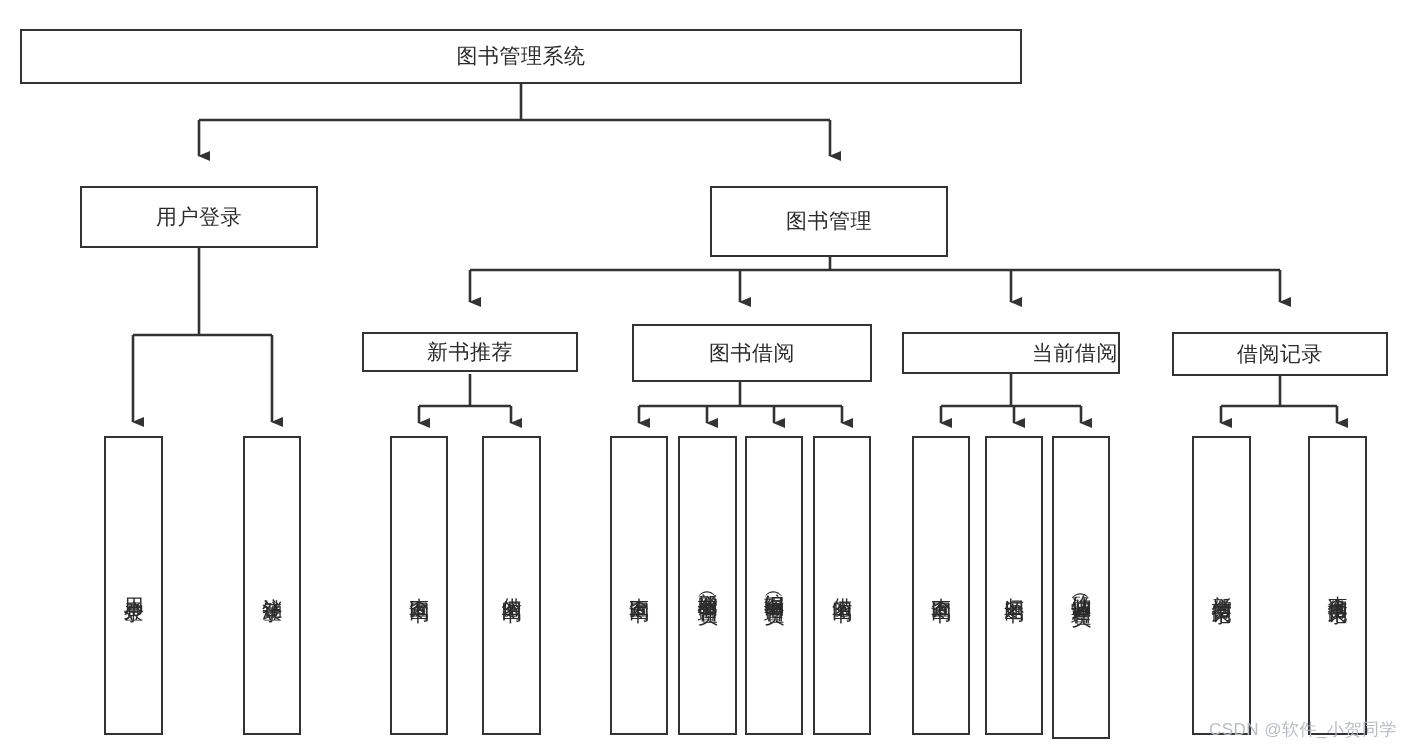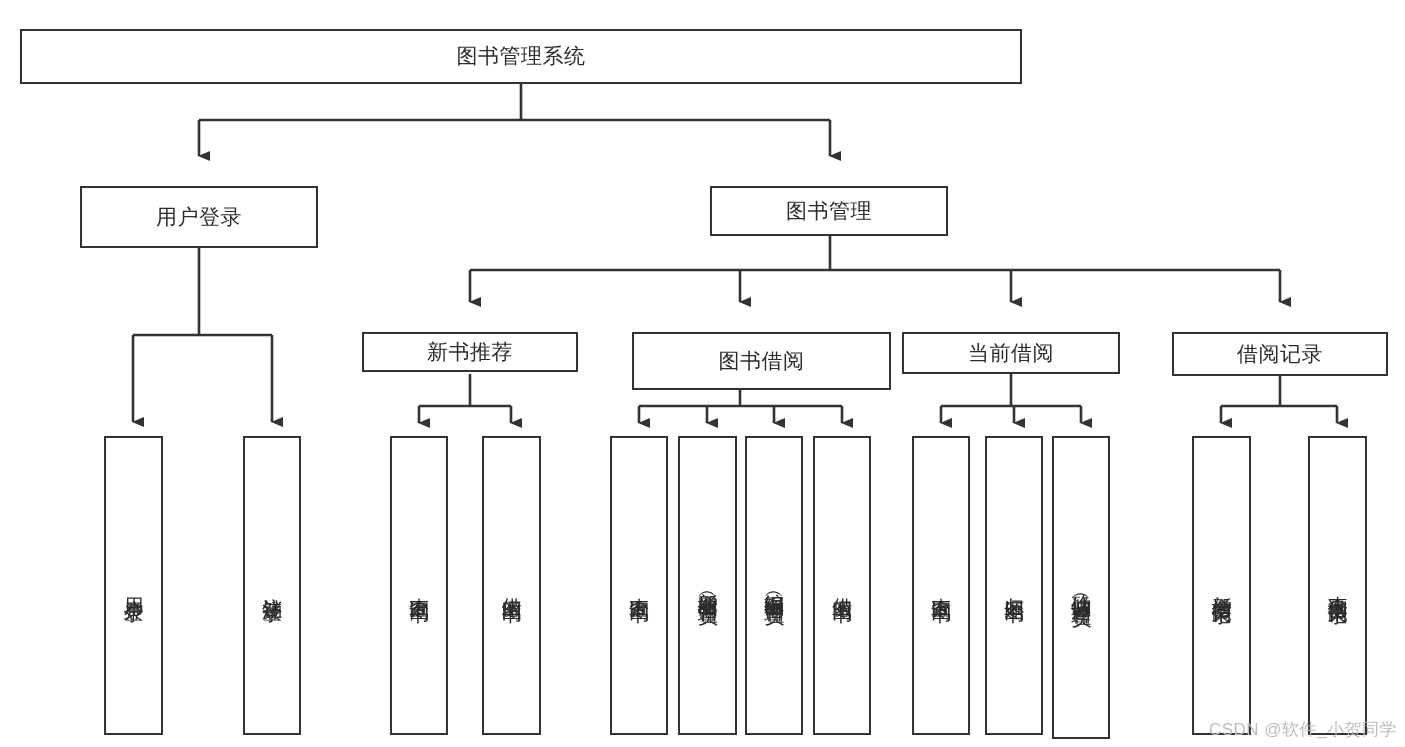--- a/index.html
+++ b/index.html
@@ -119,31 +119,31 @@
     </g>
   </svg>
 
   <div class="node h" style="left: 20px; top: 13px; width: 1002px; height: 55px;">
     <span>图书管理系统</span>
   </div>
 
   <div class="node h" style="left: 80px; top: 170px; width: 238px; height: 62px;">
     <span>用户登录</span>
   </div>
-  <div class="node h" style="left: 710px; top: 170px; width: 238px; height: 50px;">
+  <div class="node h" style="left: 710px; top: 170px; width: 238px; height: 71px;">
     <span>图书管理</span>
   </div>
 
   <div class="node h" style="left: 362px; top: 316px; width: 216px; height: 40px;">
     <span>新书推荐</span>
   </div>
-  <div class="node h" style="left: 632px; top: 316px; width: 259px; height: 58px;">
+  <div class="node h" style="left: 632px; top: 308px; width: 240px; height: 58px;">
     <span>图书借阅</span>
   </div>
-  <div class="node h" style="left: 902px; top: 316px; width: 218px; height: 42px;">
+  <div class="node h" style="left: 902px; top: 316px; width: 218px; height: 42px; justify-content: flex-end;">
     <span>当前借阅</span>
   </div>
   <div class="node h" style="left: 1172px; top: 316px; width: 216px; height: 44px;">
     <span>借阅记录</span>
   </div>
 
   <div class="node v" style="left: 104px; top: 436px; width: 59px; height: 299px;">
     <span class="vtxt">用户登录</span>
   </div>
   <div class="node v" style="left: 243px; top: 436px; width: 58px; height: 299px;">

